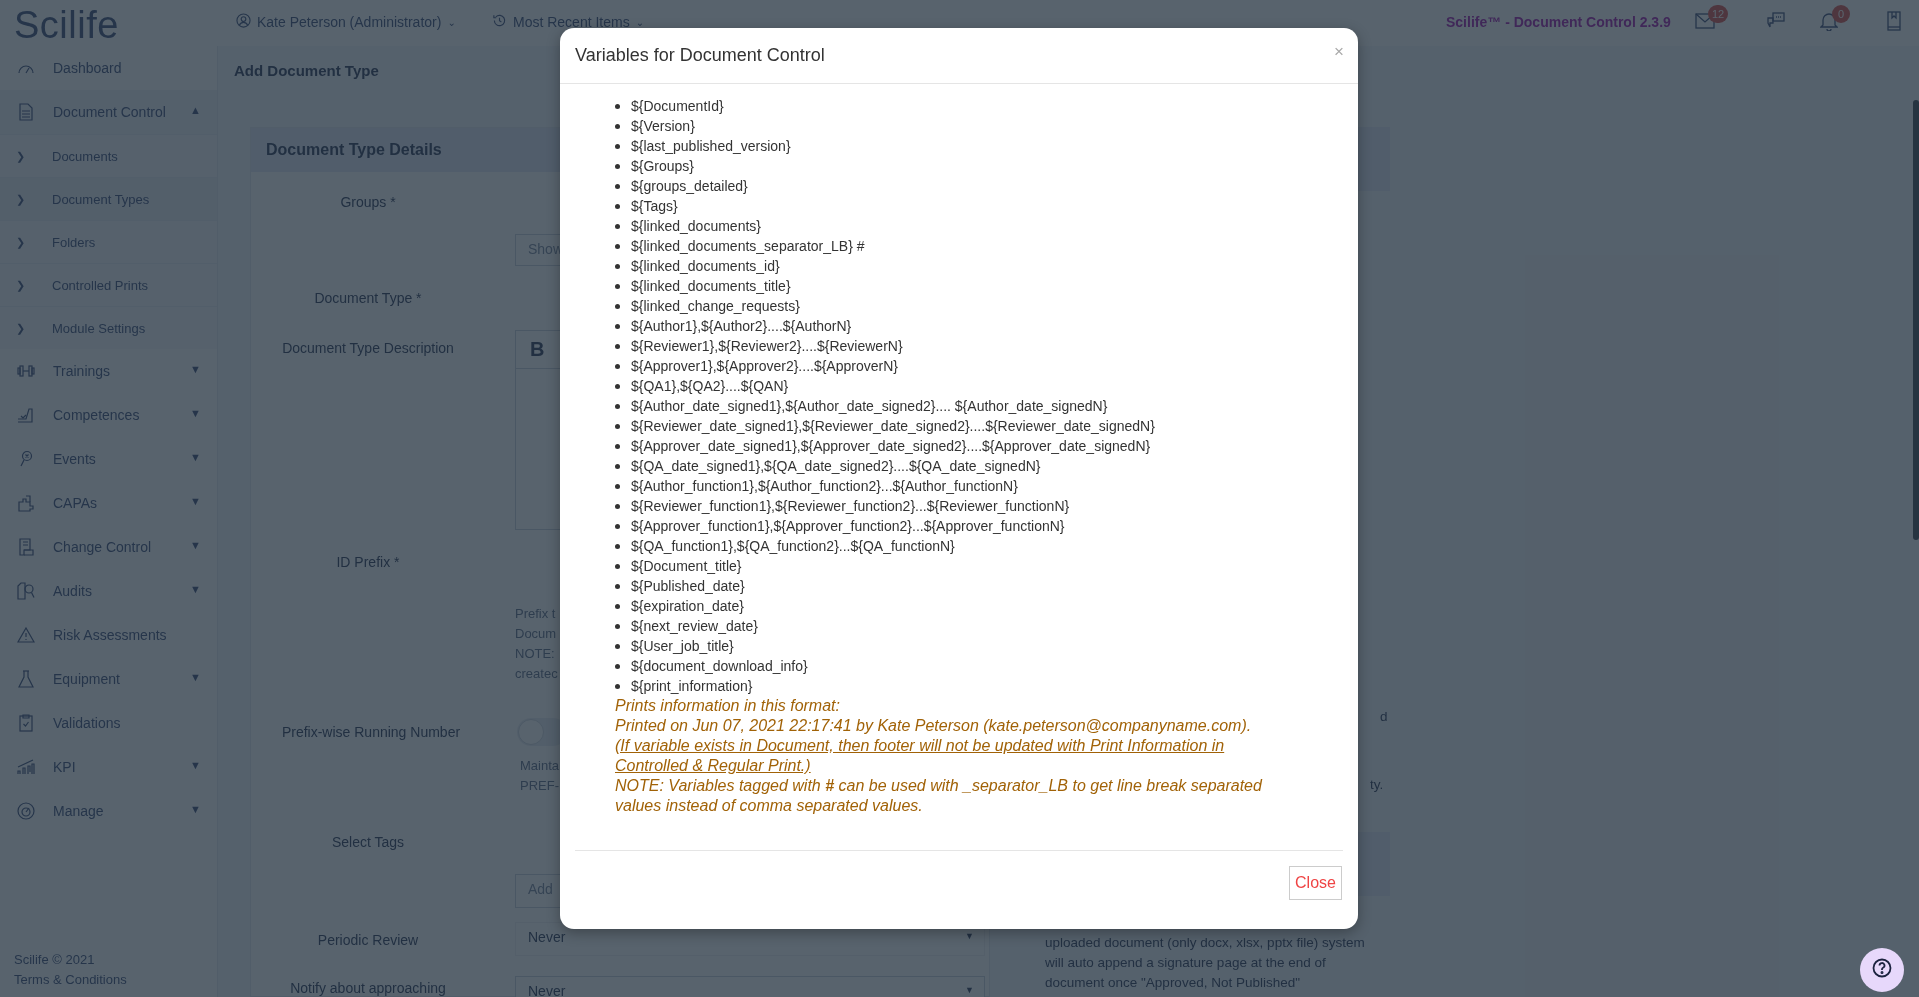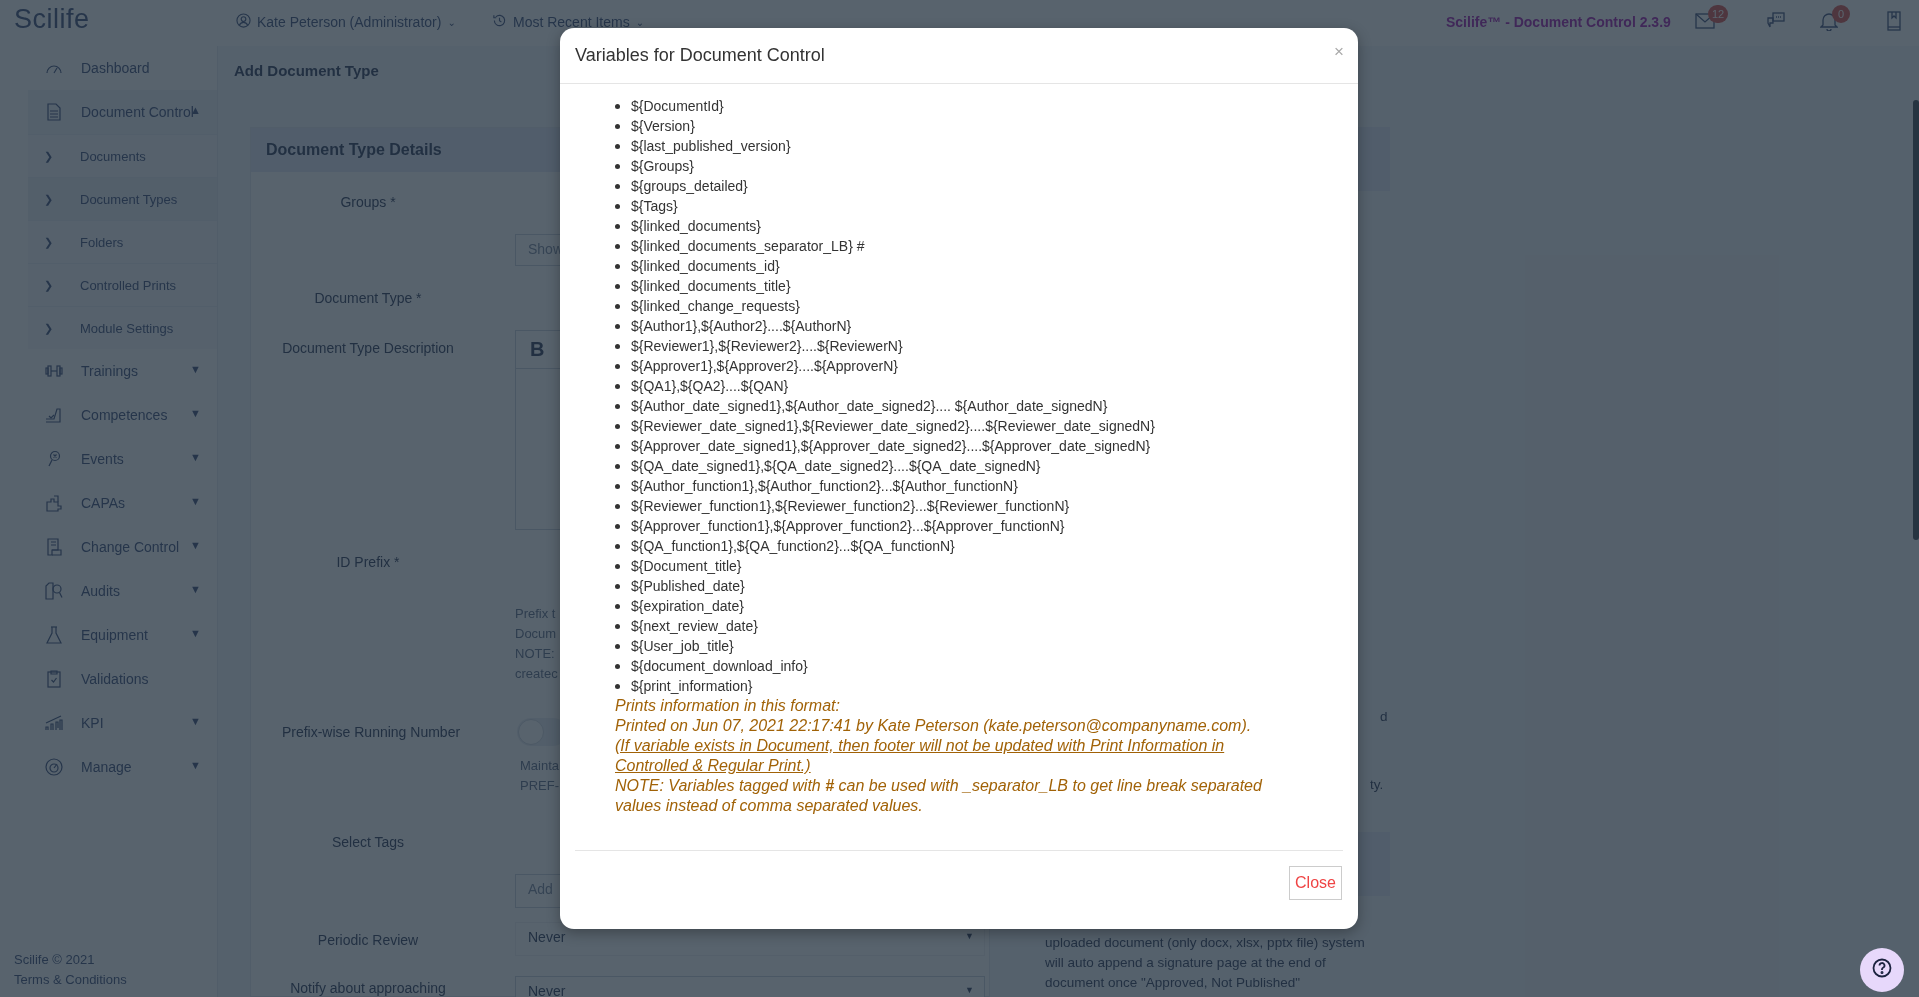--- a/index.html
+++ b/index.html
@@ -1,28 +1,28 @@
 <!DOCTYPE html>
 <html><head>
 <meta charset="utf-8">
 <style>
   * { box-sizing: border-box; margin: 0; padding: 0; }
   html, body { width: 1919px; height: 997px; overflow: hidden; }
   body { font-family: "Liberation Sans", "DejaVu Sans", sans-serif; background: #f4f6f9; position: relative; color: #2e3a59; }
 
   
   .topbar { position: absolute; left: 0; top: 0; width: 1919px; height: 46px; background: #ffffff; display: flex; align-items: center; }
-  .logo { position: absolute; left: 14px; top: 4px; font-size: 27px; color: #3e4f7a; font-weight: 300; letter-spacing: 0.5px; }
+  .logo { position: absolute; left: 14px; top: 4px; font-size: 38px; color: #3e4f7a; font-weight: 300; letter-spacing: 0.5px; }
   .user-menu { position: absolute; left: 236px; top: 13px; font-size: 14px; color: #3e4f7a; display: flex; align-items: center; gap: 6px; }
   .recent-menu { position: absolute; left: 492px; top: 13px; font-size: 14px; color: #3e4f7a; display: flex; align-items: center; gap: 6px; }
   .app-version { position: absolute; left: 1446px; top: 14px; font-size: 14px; color: #a21caf; font-weight: bold; }
   .top-icon { position: absolute; top: 12px; width: 22px; height: 22px; display: flex; align-items: center; justify-content: center; color: #3e4f7a; }
   .badge { position: absolute; top: -7px; left: 14px; min-width: 18px; height: 18px; border-radius: 9px; background: #d9534f; color: #fff; font-size: 11px; display: flex; align-items: center; justify-content: center; padding: 0 4px; }
 
-  .sidebar { position: absolute; left: 0; top: 46px; width: 218px; height: 951px; background: #ffffff; border-right: 1px solid #e4e7ee; padding-left: 28px; }
+  .sidebar { position: absolute; left: 0; top: 46px; width: 218px; height: 951px; background: #ffffff; border-right: 1px solid #e4e7ee; }
   .nav-item { height: 44px; display: flex; align-items: center; padding-left: 14px; font-size: 14px; color: #3e4f7a; position: relative; }
   .nav-item .ico { width: 24px; height: 20px; display: flex; align-items: center; justify-content: center; margin-right: 15px; color: #3e4f7a; }
   .nav-item .chev { position: absolute; right: 16px; top: 14px; font-size: 11px; color: #3e4f7a; }
   .nav-item.open { background: #eef1f7; }
   .sub-item { height: 43px; display: flex; align-items: center; padding-left: 16px; font-size: 13px; color: #3e4f7a; border-top: 1px solid #e8ebf1; background: #f7f8fb; }
   .sub-item.active { background: #eaedf4; }
   .sub-item .arr { width: 22px; font-size: 11px; font-weight: bold; margin-right: 14px; color: #3e4f7a; }
   .side-footer { position: absolute; left: 14px; top: 904px; font-size: 13px; color: #3e4f7a; line-height: 20px; }
 
   .main-title { position: absolute; left: 234px; top: 62px; font-size: 15px; font-weight: bold; color: #2e3a59; }
@@ -220,20 +220,29 @@
   <div class="nav-item">
     <span class="ico">
         <svg width="18" height="18" viewBox="0 0 18 18" fill="none" stroke="#3e4f7a" stroke-width="1.2">
           <path d="M1 4l3-3h4v16H1z"></path>
           <circle cx="12" cy="7" r="4"></circle>
           <path d="M14.5 10.5l2.5 5"></path>
         </svg>
       </span>
     <span>Audits</span>
     <span class="chev">▼</span>
+  </div>
+  <div class="nav-item">
+    <span class="ico">
+        <svg width="18" height="16" viewBox="0 0 18 16" fill="none" stroke="#3e4f7a" stroke-width="1.2">
+          <path d="M9 1l8 14H1z"></path>
+          <path d="M9 6v4M9 12v1"></path>
+        </svg>
+      </span>
+    <span>Risk Assessments</span>
   </div>
   <div class="nav-item">
     <span class="ico">
         <svg width="16" height="18" viewBox="0 0 16 18" fill="none" stroke="#3e4f7a" stroke-width="1.2">
           <path d="M6 1v6L1 17h14L10 7V1"></path>
           <path d="M5 1h6"></path>
         </svg>
       </span>
     <span>Equipment</span>
     <span class="chev">▼</span>

